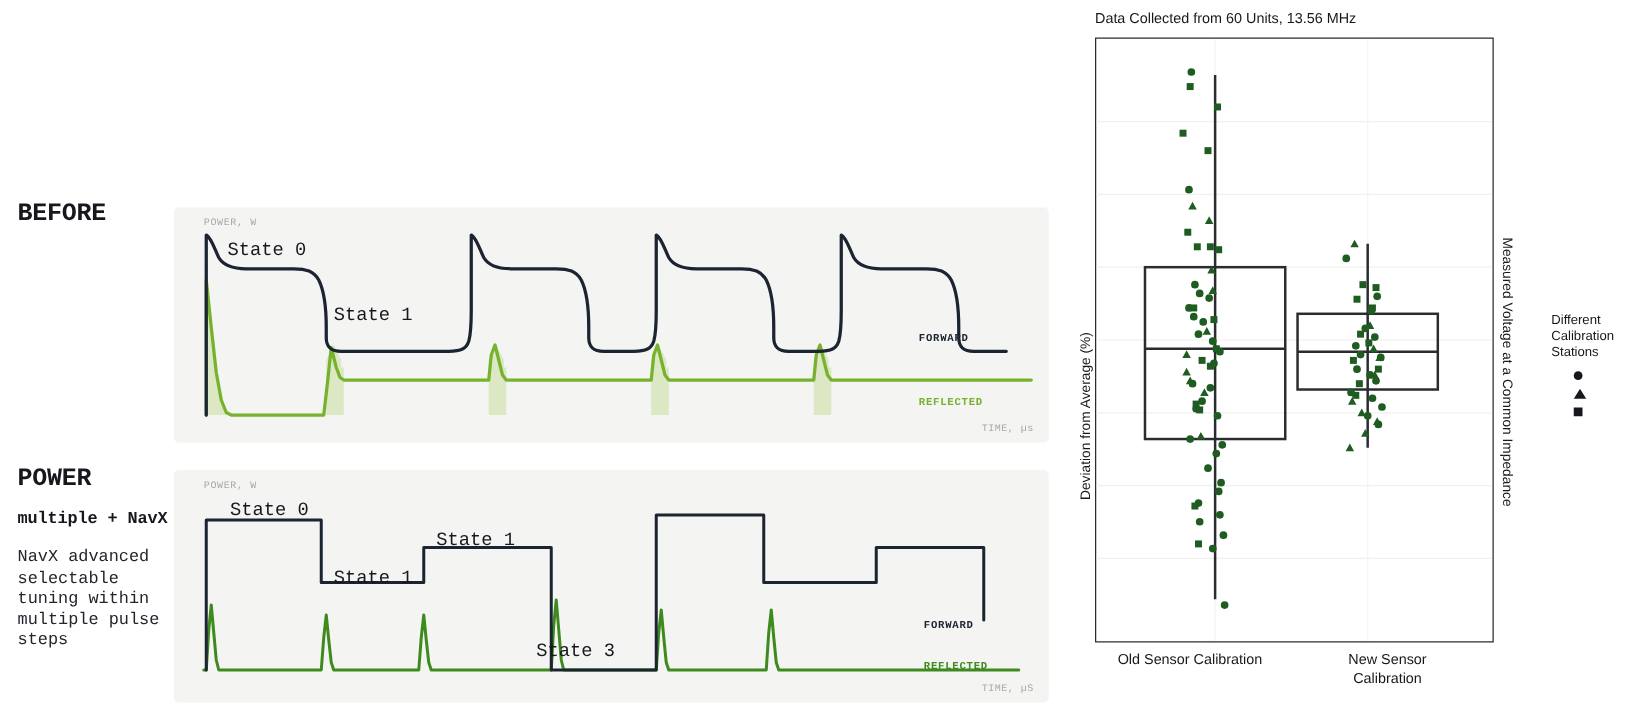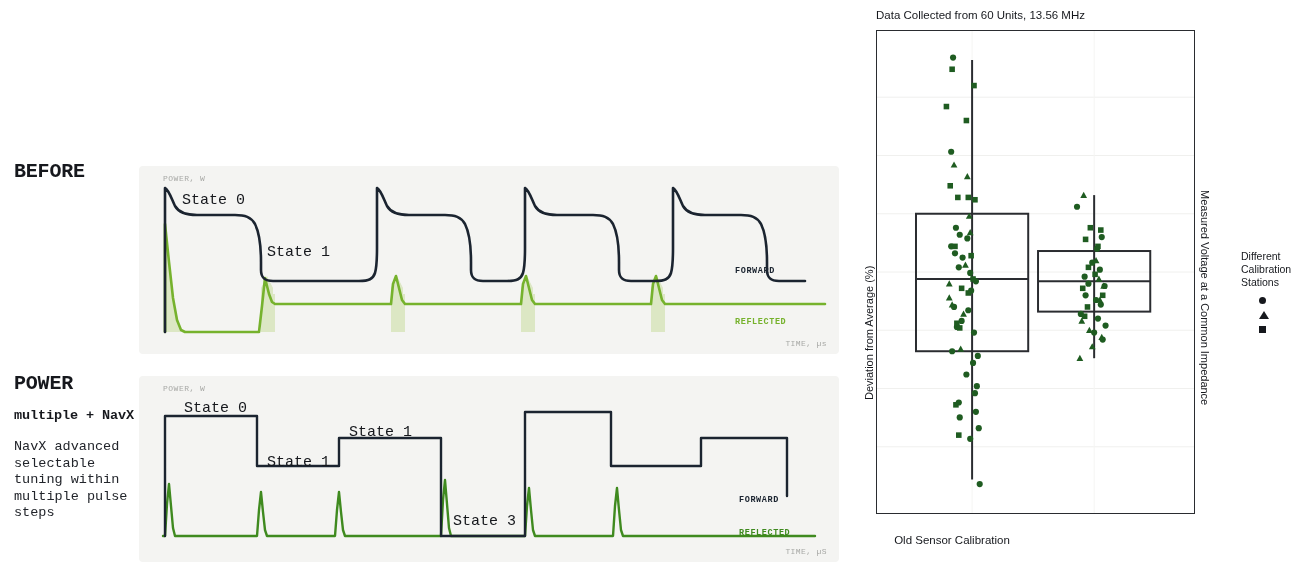--- a/index.html
+++ b/index.html
@@ -139,21 +139,20 @@
     left: 366px; top: 190px;
     transform: rotate(90deg);
   }
   .x-tick-label {
     position: absolute;
     font-size: 11.5px;
     line-height: 15px;
     color: #16181d;
     text-align: center;
     width: 120px;
-    margin-top: 12px;
   }
   #xtick-0 { left: 47px; top: 521px; }
   #xtick-1 { left: 205px; top: 521px; }
 
   .legend {
     position: absolute;
     left: 396px; top: 250px;
     width: 60px;
   }
   .legend-title {
@@ -254,21 +253,21 @@
                L676,160" fill="none" stroke="#3f8a1f" stroke-width="2.4" stroke-linejoin="round" stroke-linecap="round"></path>
 
       <path d="M26,160 L26,40 L118,40 L118,90 L200,90 L200,62 L302,62
                L302,160 L386,160 L386,36 L472,36 L472,90 L562,90
                L562,62 L648,62 L648,120" fill="none" stroke="#1b2430" stroke-width="2.4" stroke-linejoin="round" stroke-linecap="round"></path>
     </svg>
 
     <div class="state-label" style="left:45px; top:24px;">State 0</div>
     <div class="state-label" style="left:128px; top:78px;">State 1</div>
     <div class="state-label" style="left:210px; top:48px;">State 1</div>
-    <div class="state-label" style="left:290px; top:137px;margin-left:24px;">State 3</div>
+    <div class="state-label" style="left:290px; top:137px;">State 3</div>
 
     <div class="series-tag tag-forward" style="left:600px; top:119px;">FORWARD</div>
     <div class="series-tag tag-reflected-after" style="left:600px; top:152px;">REFLECTED</div>
   </div>
 </div>
 
 <div class="right-col">
 
   <div class="chart-title">Data Collected from 60 Units, 13.56 MHz</div>
 
@@ -381,20 +380,21 @@
         <rect x="224.328" y="262.59999999999997" width="5.6" height="5.6" fill="#1f5c21"></rect>
         <rect x="209.016" y="274.3" width="5.6" height="5.6" fill="#1f5c21"></rect>
         <rect x="206.145" y="283.65999999999997" width="5.6" height="5.6" fill="#1f5c21"></rect>
       </svg>
   </div>
 
   <div class="axis-title" id="y-axis-title">Deviation from Average (%)</div>
   <div class="axis-title" id="y2-axis-title">Measured Voltage at a Common Impedance</div>
 
   <div class="x-tick-label" id="xtick-0">Old Sensor Calibration</div>
+  <div class="x-tick-label" id="xtick-1">New Sensor Calibration</div>
 
   <div class="legend">
     <div class="legend-title">Different Calibration Stations</div>
     <div class="legend-marks">
       <div class="lg-circle"></div>
       <div class="lg-triangle"></div>
       <div class="lg-square"></div>
     </div>
   </div>
 </div>

